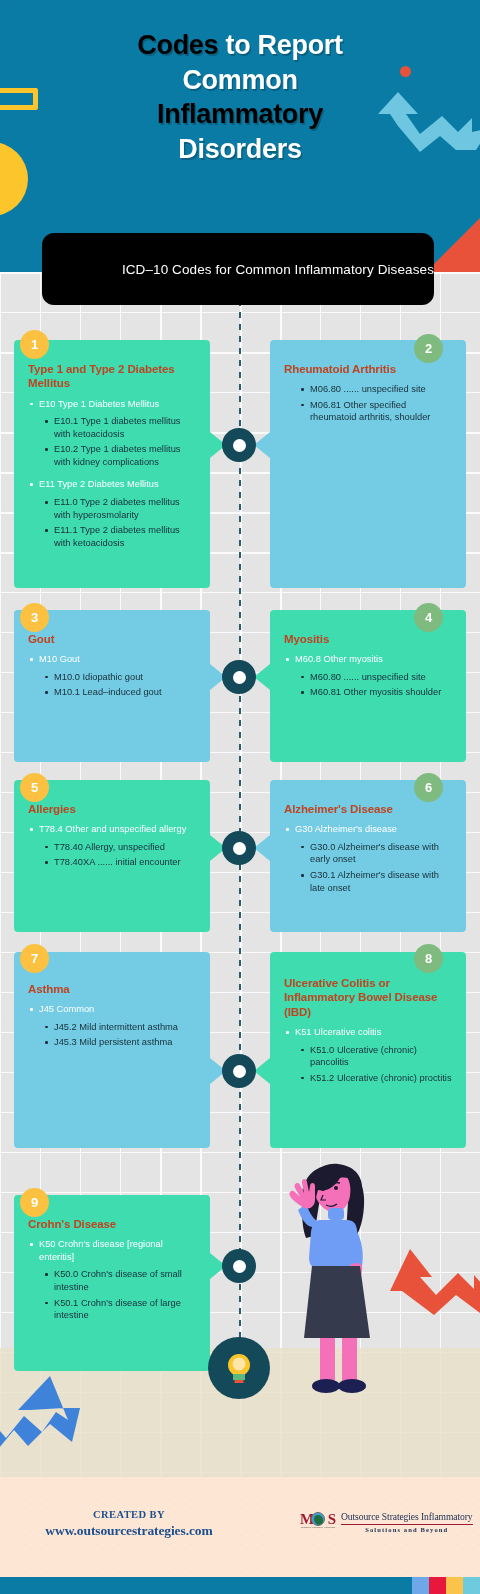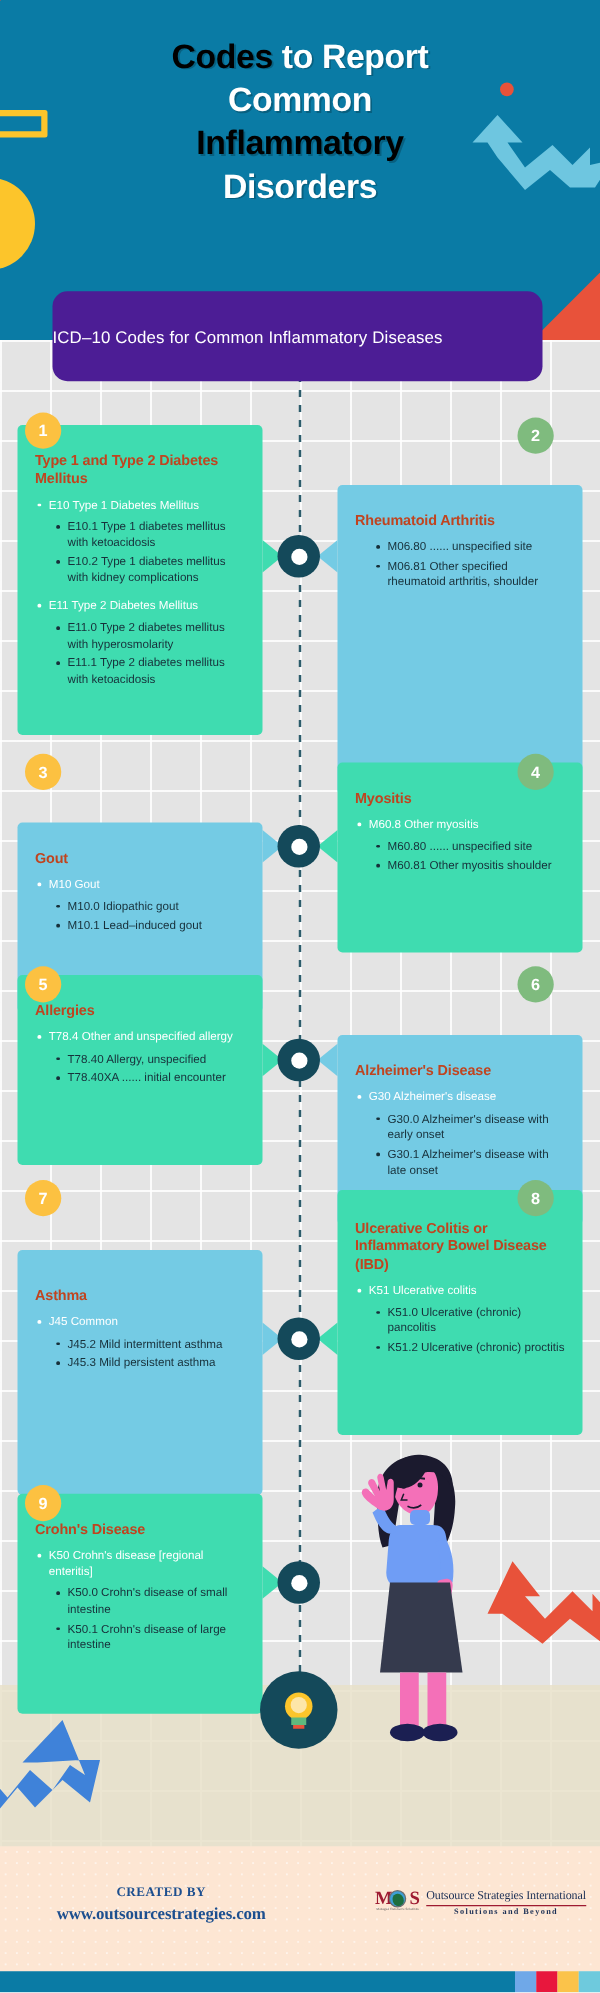--- a/index.html
+++ b/index.html
@@ -47,22 +47,22 @@
     font-size:27px; font-weight:bold; letter-spacing:-0.3px;
   }
   .title .l { display:block; }
   .t-orange { color:#000000; }
   .t-white  { color:#ffffff; }
   .t-shadow { text-shadow: 1.5px 1.5px 0 rgba(0,0,0,0.22); }
 
   
   .subtitle-bar {
     position:absolute; left:42px; top:233px; width:392px; height:72px;
-    background:#4c1d95; border-radius:12px; z-index:12;
-    display:flex; align-items:center; justify-content:flex-start;
+    background:#000000; border-radius:12px; z-index:12;
+    display:flex; align-items:center; justify-content:flex-end;
   }
   .subtitle-bar span {
     color:#ffffff; font-size:13.5px; font-weight:400; letter-spacing:0.1px;
   }
 
   
   .body-bg {
     position:absolute; left:0; top:272px; width:480px; height:1222px;
     background:
       repeating-linear-gradient(to right, rgba(255,255,255,0.85) 0 1.5px, transparent 1.5px 40px),
@@ -89,21 +89,21 @@
     display:flex; align-items:center; justify-content:center;
   }
   .node i { width:13px; height:13px; border-radius:50%; background:#ffffff; display:block; }
 
   
   .card {
     position:absolute; border-radius:4px; z-index:10;
     padding:22px 14px 12px 14px;
   }
   .card.green { background:#3fdcb0; }
-  .card.blue  { background:#74cbe4;margin-top:48px; }
+  .card.blue  { background:#74cbe4; }
 
   .card h3 {
     color:#c0441f; font-size:11.5px; font-weight:bold;
     line-height:1.25; margin-bottom:7px; letter-spacing:-0.1px;
   }
   .card ul { list-style:none; }
   .card .lvl1 { margin:0 0 3px 0; }
   .card .lvl1 > li {
     position:relative; padding-left:11px; margin-bottom:4px;
     color:#ffffff; font-size:9.3px; line-height:1.35; font-weight:400;
@@ -453,21 +453,21 @@
       <div class="site-url">www.outsourcestrategies.com</div>
     </div>
     <div class="logo-wrap">
       <div class="logo-mark">
         <span class="logo-m">M</span>
         <span class="logo-globe"></span>
         <span class="logo-s">S</span>
         <span class="logo-tag">Managed Outsource Solutions</span>
       </div>
       <div class="logo-text">
-        <div class="logo-title">Outsource Strategies International</div>
+        <div class="logo-title">Outsource Strategies Inflammatory</div>
         <div class="logo-rule"></div>
         <div class="logo-sub">Solutions and Beyond</div>
       </div>
     </div>
   </div>
 
   <div class="bottom-strip">
     <div class="bs-main"></div>
     <div class="bs-sw" style="background:#6fa8e8"></div>
     <div class="bs-sw" style="background:#e8173d"></div>

